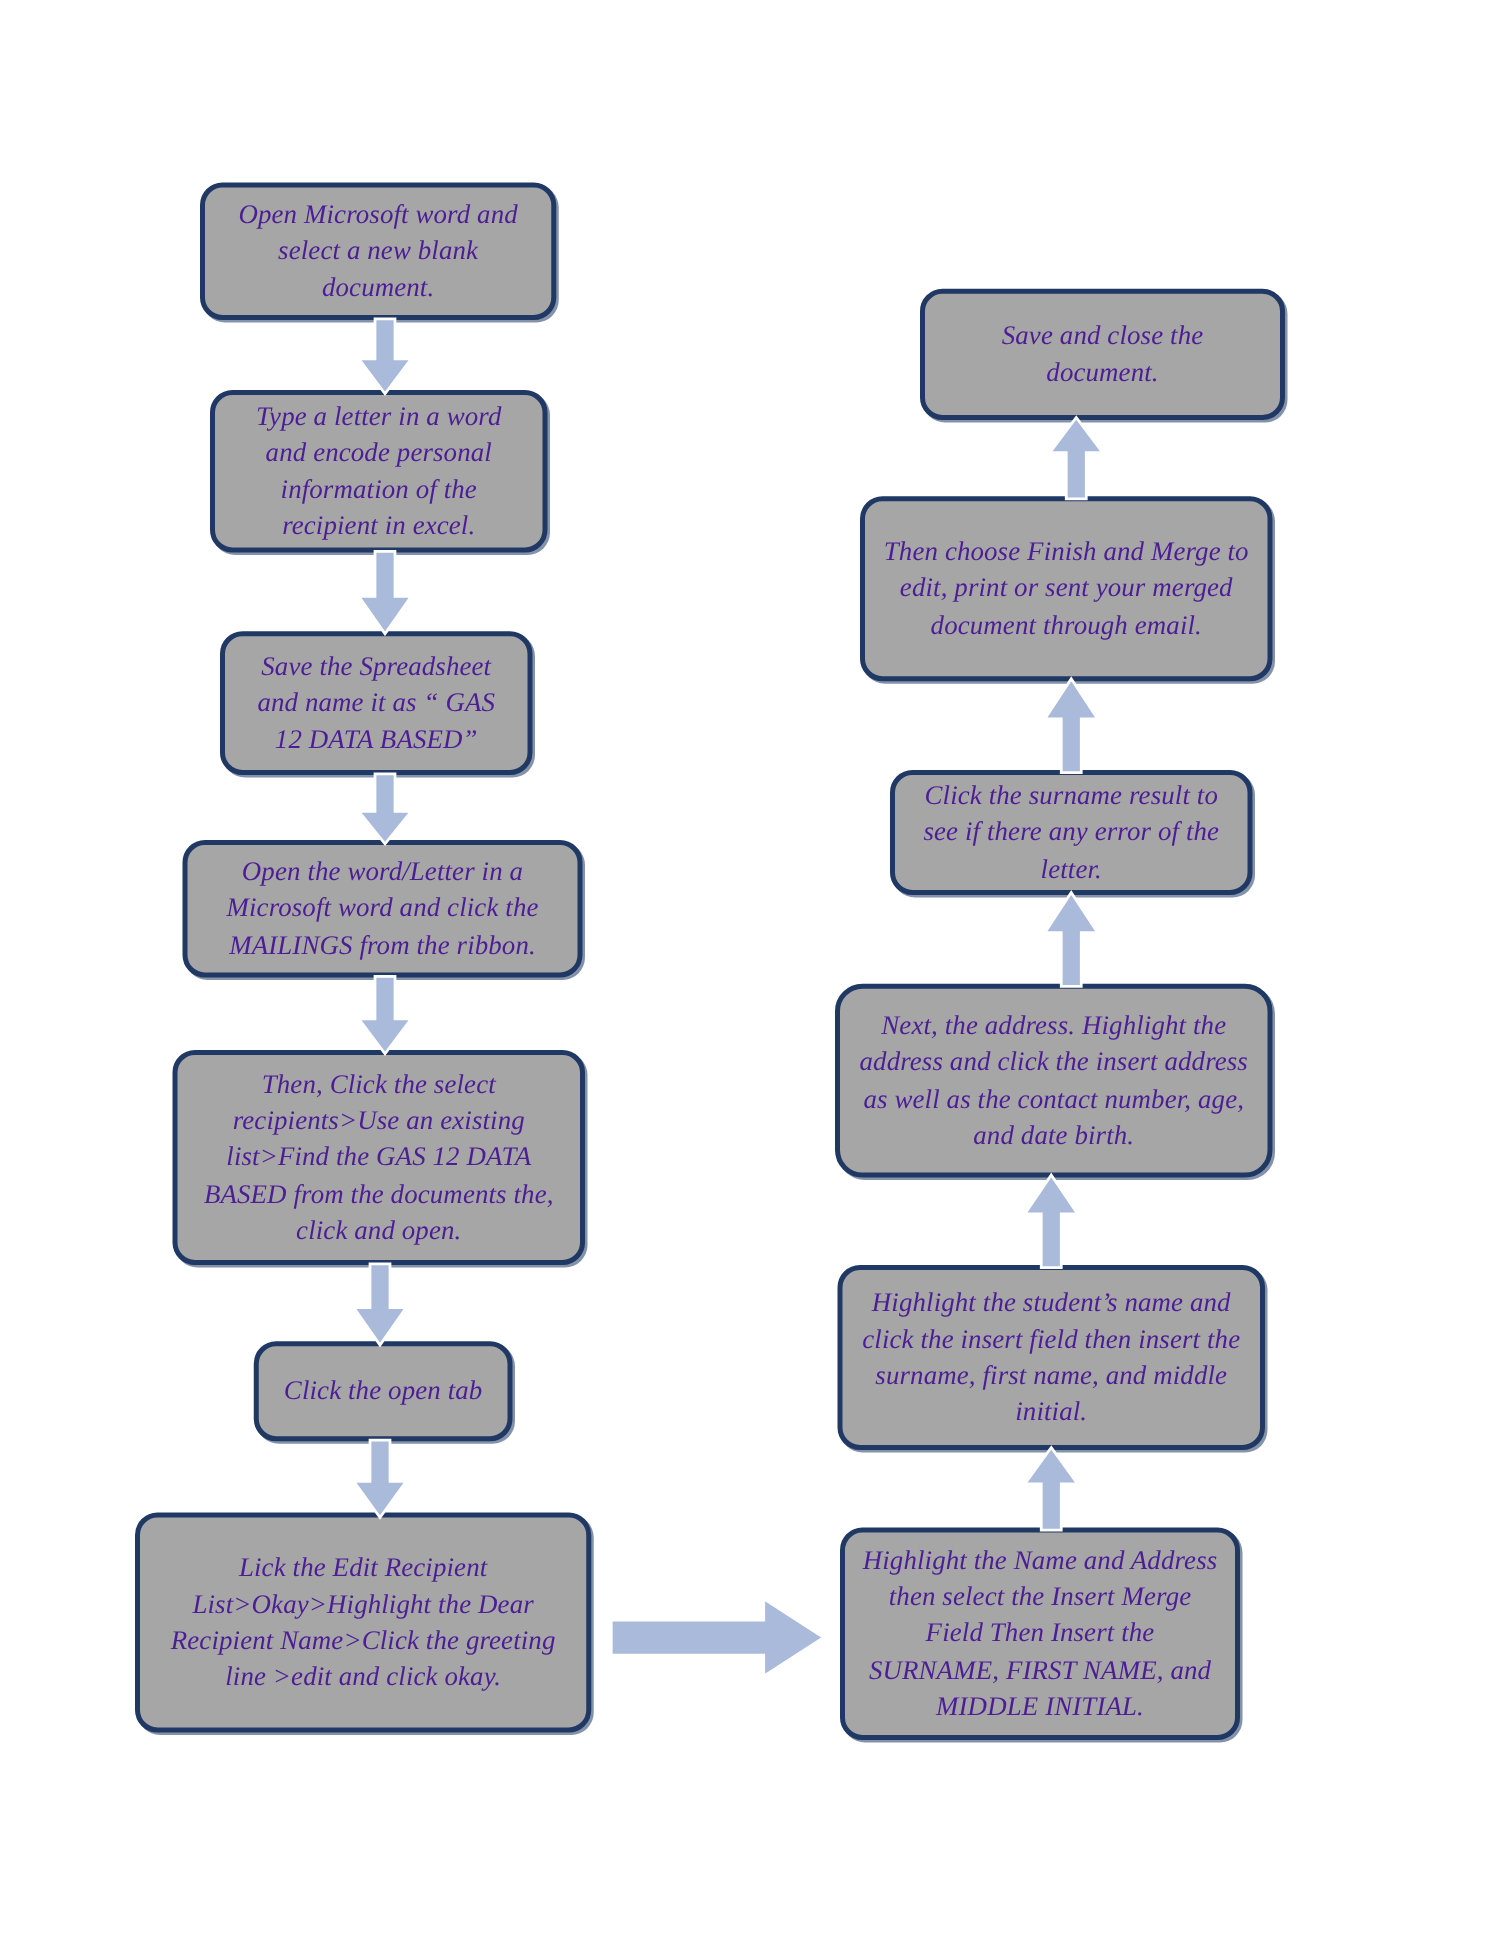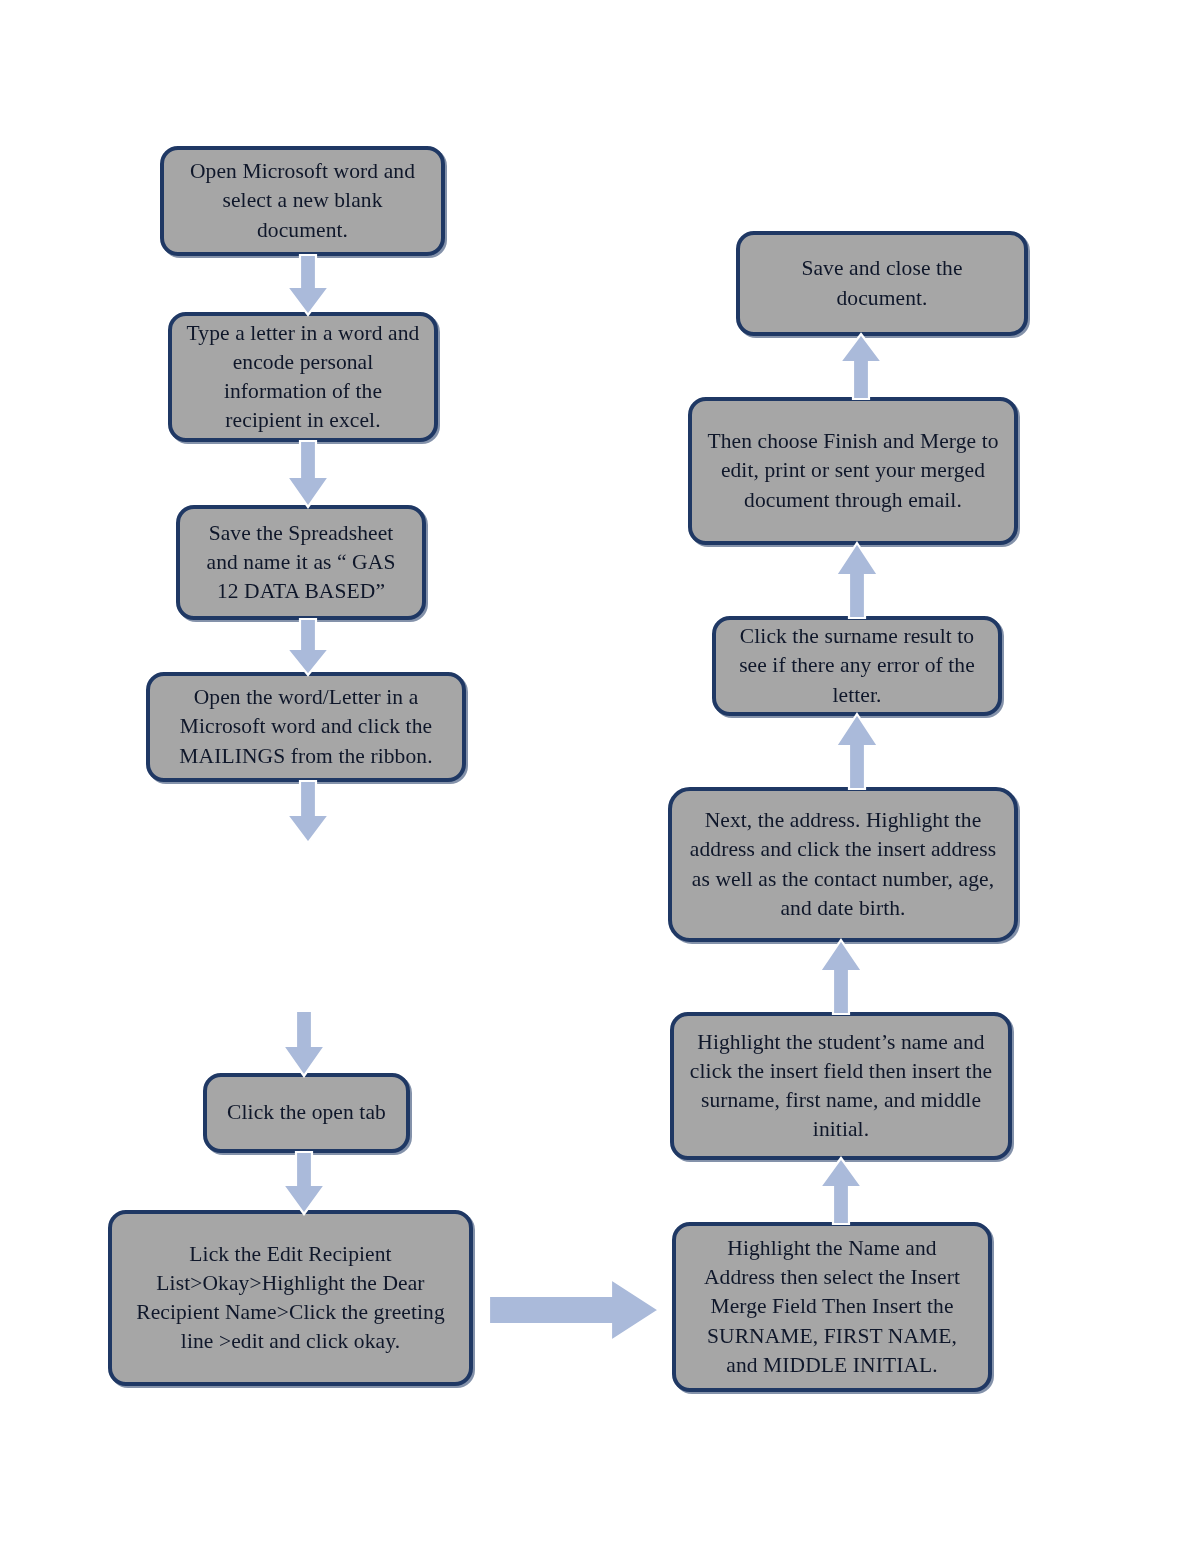--- a/index.html
+++ b/index.html
@@ -17,30 +17,31 @@
     font-family: "Liberation Serif", "DejaVu Serif", serif;
   }
 
   
   .node {
     position: absolute;
     box-sizing: border-box;
     background: #a6a6a6;
     border: 4px solid #1f3864;
     border-radius: 18px;
-    color: #0f172a;
+    color: #4c1d95;
     display: flex;
     align-items: center;
     justify-content: center;
     text-align: center;
     padding: 6px 14px;
     font-size: 21.5px;
     line-height: 1.36;
     letter-spacing: 0.1px;
     box-shadow: 2px 2px 0 rgba(31,56,100,0.55);
+    font-style: italic;
   }
   .node span {
     display: block;
     width: 100%;
   }
 
   
   .arrow {
     position: absolute;
   }
@@ -71,20 +72,23 @@
   </div>
 
   <div class="node" style="left:176px; top:505px; width:250px; height:115px;justify-content:flex-end;">
     <span>Save the Spreadsheet and name it as “ GAS 12 DATA BASED”</span>
   </div>
 
   <div class="node" style="left:146px; top:672px; width:320px; height:110px;">
     <span>Open the word/Letter in a Microsoft word and click the MAILINGS from the ribbon.</span>
   </div>
 
+  <div class="node" style="left:138px; top:840px; width:330px; height:172px;">
+    <span>Then, Click the select recipients&gt;Use an existing list&gt;Find the GAS 12 DATA BASED from the documents the, click and open.</span>
+  </div>
 
   <div class="node" style="left:203px; top:1073px; width:207px; height:80px;">
     <span>Click the open tab</span>
   </div>
 
   <div class="node" style="left:108px; top:1210px; width:365px; height:176px;">
     <span>Lick the Edit Recipient List&gt;Okay&gt;Highlight the Dear Recipient Name&gt;Click the greeting line &gt;edit and click okay.</span>
   </div>
 
   <div class="node" style="left:670px; top:1012px; width:342px; height:148px;">

